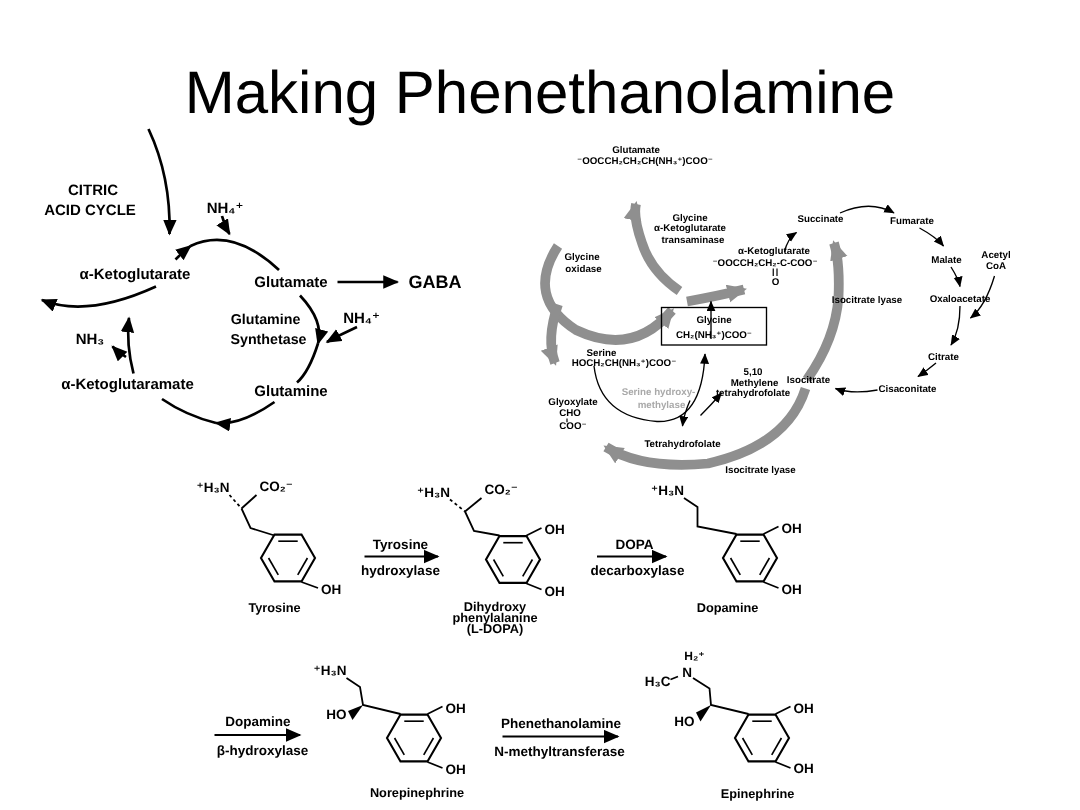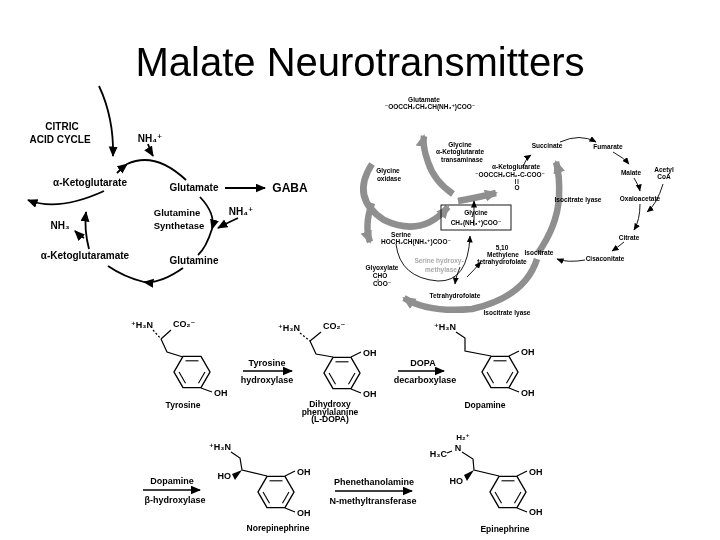--- a/index.html
+++ b/index.html
@@ -20,21 +20,21 @@
   .bond{stroke:#000;stroke-width:1.2;fill:none;}
   .thin{stroke:#000;stroke-width:0.9;fill:none;}
   .cyc{stroke:#000;stroke-width:1.8;fill:none;}
   .carrow{stroke:#000;stroke-width:1.4;fill:none;}
   .thick{stroke:#8f8f8f;stroke-width:6.5;fill:none;stroke-linecap:butt;}
 </style>
 </head>
 <body>
 
 <div id="slide">
-  <div id="title">Malate Neurotransmitters</div>
+  <div id="title">Making Phenethanolamine</div>
 
   <svg width="720" height="540" viewBox="0 0 720 540">
     <defs>
       <marker id="mS" markerUnits="userSpaceOnUse" markerWidth="8" markerHeight="7" refX="6.5" refY="3" orient="auto">
         <path d="M0,0 L7,3 L0,6 Z" fill="#000"></path>
       </marker>
       <marker id="mB" markerUnits="userSpaceOnUse" markerWidth="12" markerHeight="10" refX="9.5" refY="4.5" orient="auto">
         <path d="M0,0 L10.5,4.5 L0,9 Z" fill="#000"></path>
       </marker>
       <marker id="mG" markerUnits="userSpaceOnUse" markerWidth="15" markerHeight="13" refX="11" refY="6" orient="auto">

